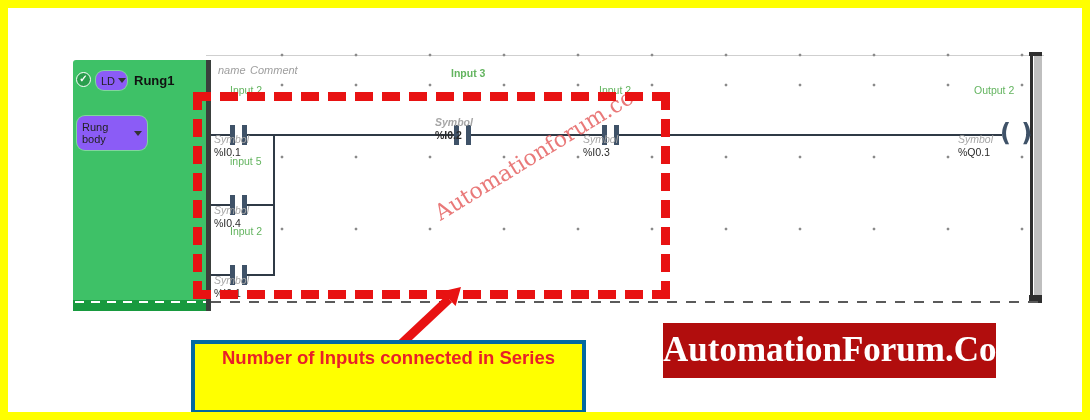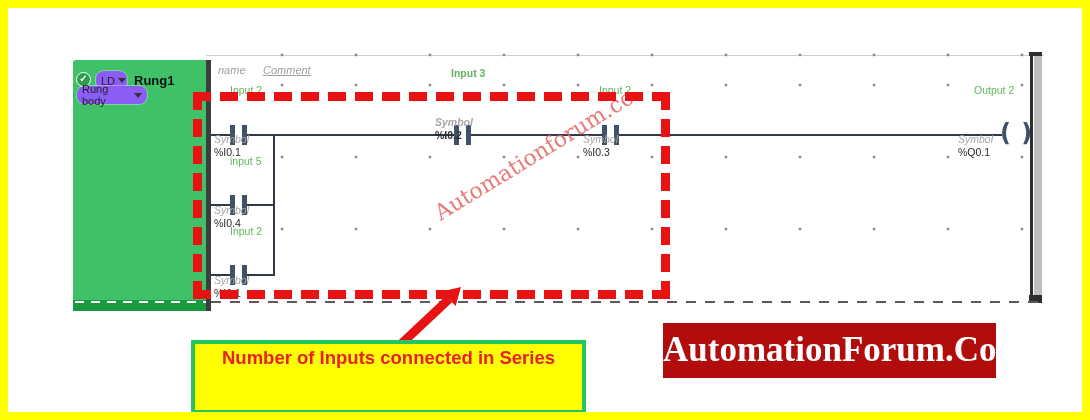--- a/index.html
+++ b/index.html
@@ -21,21 +21,21 @@
   .rail-cap-t { left:1021px; top:44px; width:13px; height:4px; background:#2e2e2e; }
   .rail-cap-b { left:1021px; top:287px; width:13px; height:8px; background:#2e2e2e; }
 
   .check-badge { left:68px; top:64px; width:15px; height:15px; border-radius:50%;
                  background:#2a9e4d; border:1.5px solid #fff; color:#fff; font-size:10px;
                  line-height:12px; text-align:center; font-weight:bold; }
   .dropdown { background:#8b5cf6; border-radius:8px; color:#222; font-size:11px;
               display:flex; align-items:center; justify-content:space-between;
               padding:0 5px; box-shadow:0 0 0 1px rgba(255,255,255,.35); }
   .dd-ld   { left:88px; top:63px; width:31px; height:19px; }
-  .dd-body { left:69px; top:78px; width:70px; height:18px; }
+  .dd-body { left:69px; top:108px; width:70px; height:34px; }
   .caret { width:0; height:0; border-left:4px solid transparent; border-right:4px solid transparent;
            border-top:5px solid #333; margin-left:3px; }
   .rung-title { left:126px; top:65px; font-size:13px; font-weight:bold; color:#111; }
 
   .hdr { top:56px; font-size:11px; font-style:italic; color:#9e9e9e; }
 
   .dots-a { left:271px; top:44px; width:752px; height:8px;
             background-image:radial-gradient(circle at 3px 3px,#8a8a8a 1.2px,transparent 1.7px);
             background-size:74px 8px; }
   .dots-b { left:271px; top:74px; width:752px; height:150px;
@@ -64,21 +64,21 @@
   .watermark { left:422px; top:196px; z-index:4; font-family:"DejaVu Serif", serif;
                font-size:22px; color:rgba(230,103,103,0.88); white-space:nowrap;
                transform:rotate(-31.5deg); transform-origin:0 0; }
   .arrow-svg { left:0; top:0; z-index:6; pointer-events:none; }
 
   .banner { left:338px; top:12px; width:486px; height:35px; background:#ffff00;
             border:4px solid #ee1313; z-index:7; text-align:center;
             font-family:"DejaVu Serif", serif; font-weight:bold; font-size:21px;
             color:#ee1313; line-height:26px; letter-spacing:0.5px; }
   .callout { left:183px; top:332px; width:395px; height:74px; background:#ffff00;
-             border:4px solid #22c55e; z-index:7; text-align:center;
+             border:4px solid #0369a1; z-index:7; text-align:center;
              font-weight:bold; font-size:18.5px; color:#e82028; line-height:26px;
              padding-top:1px; }
   .logo { left:655px; top:315px; width:333px; height:55px; background:#b10d0d; z-index:7;
           color:#fff; font-family:"Liberation Serif", serif; font-weight:bold;
           font-size:35px; text-align:center; line-height:54px; }
 </style>
 </head>
 <body>
 
 <div class="frame">
@@ -101,21 +101,21 @@
   <div class="abs green-strip"></div>
   <div class="abs white-dash"></div>
 
   <div class="abs left-rail"></div>
   <div class="abs rail-gray"></div>
   <div class="abs rail-dark"></div>
   <div class="abs rail-cap-t"></div>
   <div class="abs rail-cap-b"></div>
 
   <div class="abs hdr" style="left:210px;">name</div>
-  <div class="abs hdr" style="left:255px;text-decoration:underline;">Comment</div>
+  <div class="abs hdr" style="left:242px;">Comment</div>
 
   <div class="abs wire" style="left:203px; top:126px; width:19px;"></div>
   <div class="abs wire" style="left:239px; top:126px; width:207px;"></div>
   <div class="abs wire" style="left:463px; top:126px; width:131px;"></div>
   <div class="abs wire" style="left:611px; top:126px; width:383px;"></div>
   <div class="abs wire" style="left:1018px; top:126px; width:5px;"></div>
 
   <div class="abs wire" style="left:203px; top:196px; width:19px;"></div>
   <div class="abs wire" style="left:239px; top:196px; width:28px;"></div>
   <div class="abs wire" style="left:203px; top:266px; width:19px;"></div>

